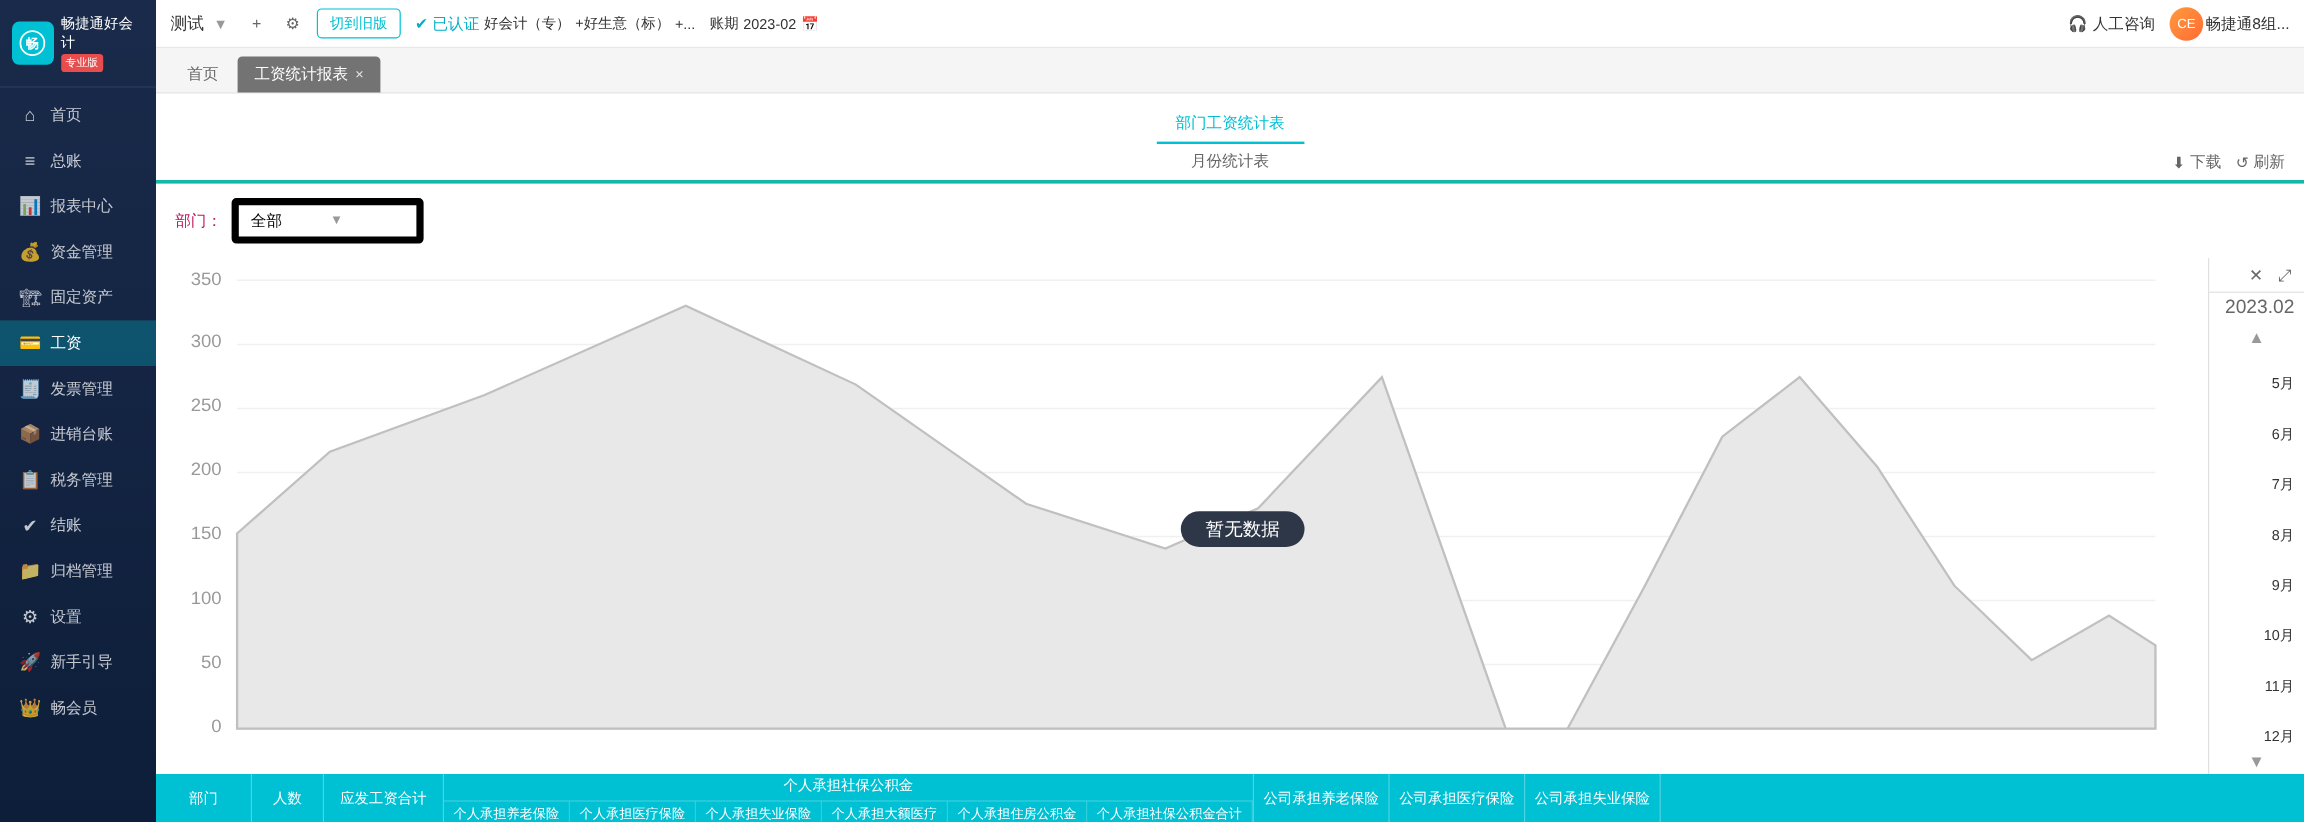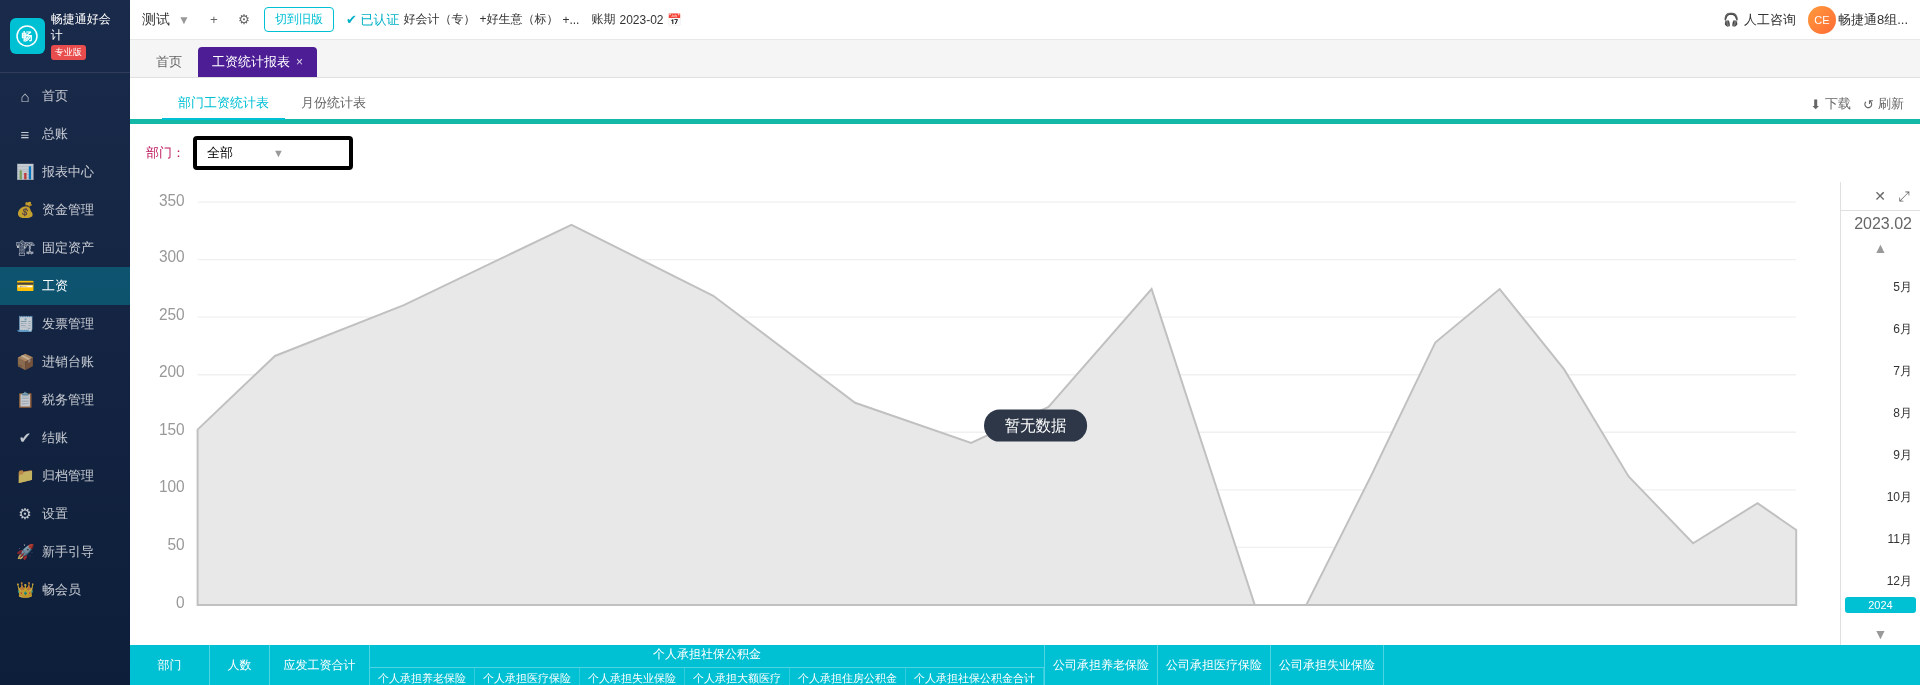--- a/index.html
+++ b/index.html
@@ -120,41 +120,42 @@
       padding: 6px 14px;
       font-size: 13px;
       cursor: pointer;
       border-radius: 4px 4px 0 0;
       display: flex;
       align-items: center;
       gap: 6px;
       height: 30px;
     }
     .tab-item.inactive { color: #666; background: transparent; }
-    .tab-item.active { background: #4c1d95; color: white; }
+    .tab-item.active { background: #737373; color: white; }
     .tab-close { font-size: 12px; cursor: pointer; opacity: 0.8; }
 
     
     .content-area {
       flex: 1;
       background: white;
       display: flex;
       flex-direction: column;
       overflow: hidden;
       position: relative;
     }
 
     
     .sub-tabs {
       display: flex;
       align-items: center;
-      padding: 10px 32px 0;
+      padding: 10px 16px 0;
       gap: 0;
-      border-bottom: 5px solid #14b8a6;
+      border-bottom: 3px solid #14b8a6;
       position: relative;
+      flex-direction: column;
     }
     .sub-tab {
       padding: 6px 16px;
       font-size: 13px;
       cursor: pointer;
       border-bottom: 2px solid transparent;
       margin-bottom: -1px;
     }
     .sub-tab.active { color: #00c0d4; border-bottom-color: #00c0d4; }
     .sub-tab.inactive { color: #666; }
@@ -176,21 +177,21 @@
       display: flex;
       align-items: center;
       padding: 12px 16px;
       gap: 8px;
       flex-shrink: 0;
     }
     .filter-label { font-size: 13px; color: #be185d; }
     .filter-select {
       display: flex;
       align-items: center;
-      border: 4px solid #000000;
+      border: 6px solid #000000;
       border-radius: 4px;
       padding: 4px 10px;
       font-size: 13px;
       cursor: pointer;
       gap: 40px;
       min-width: 160px;
       background: white;
     }
     .filter-select-arrow { color: #999; font-size: 11px; }
 

